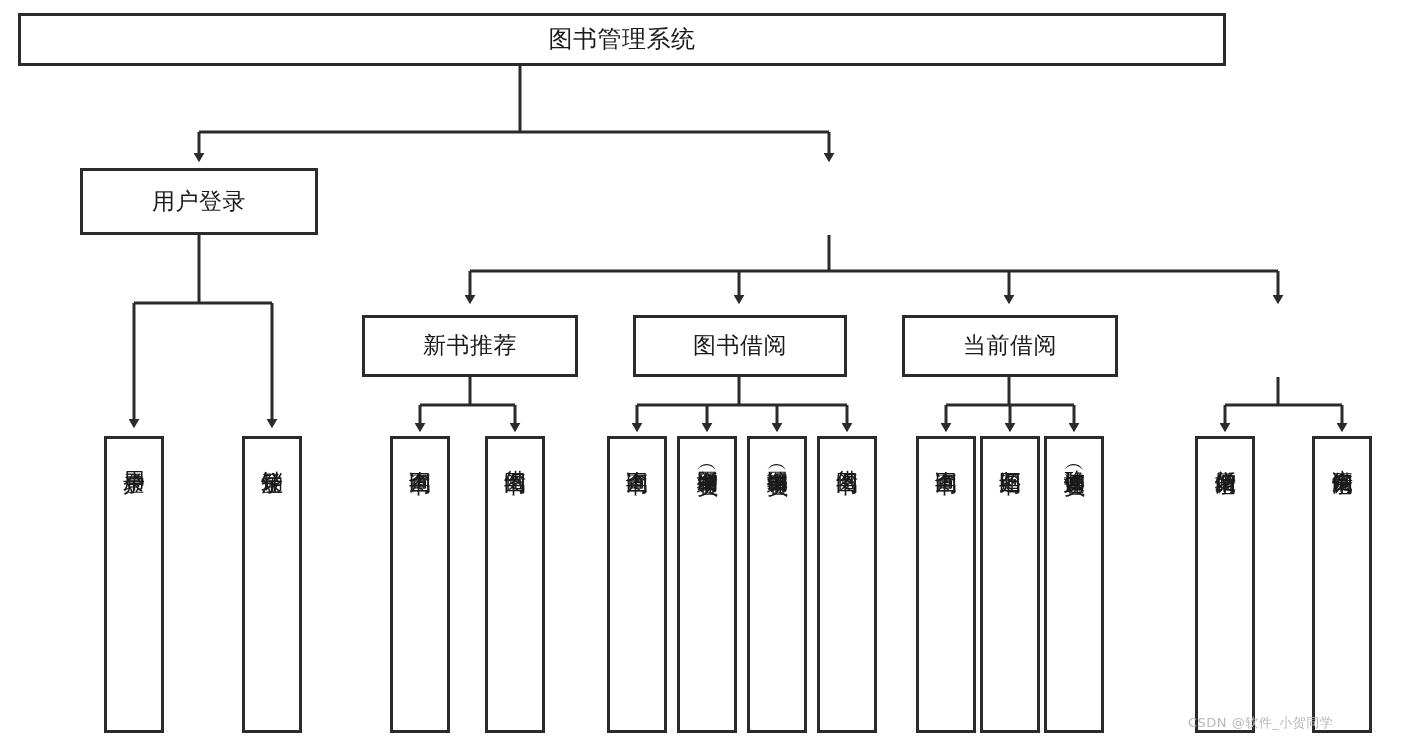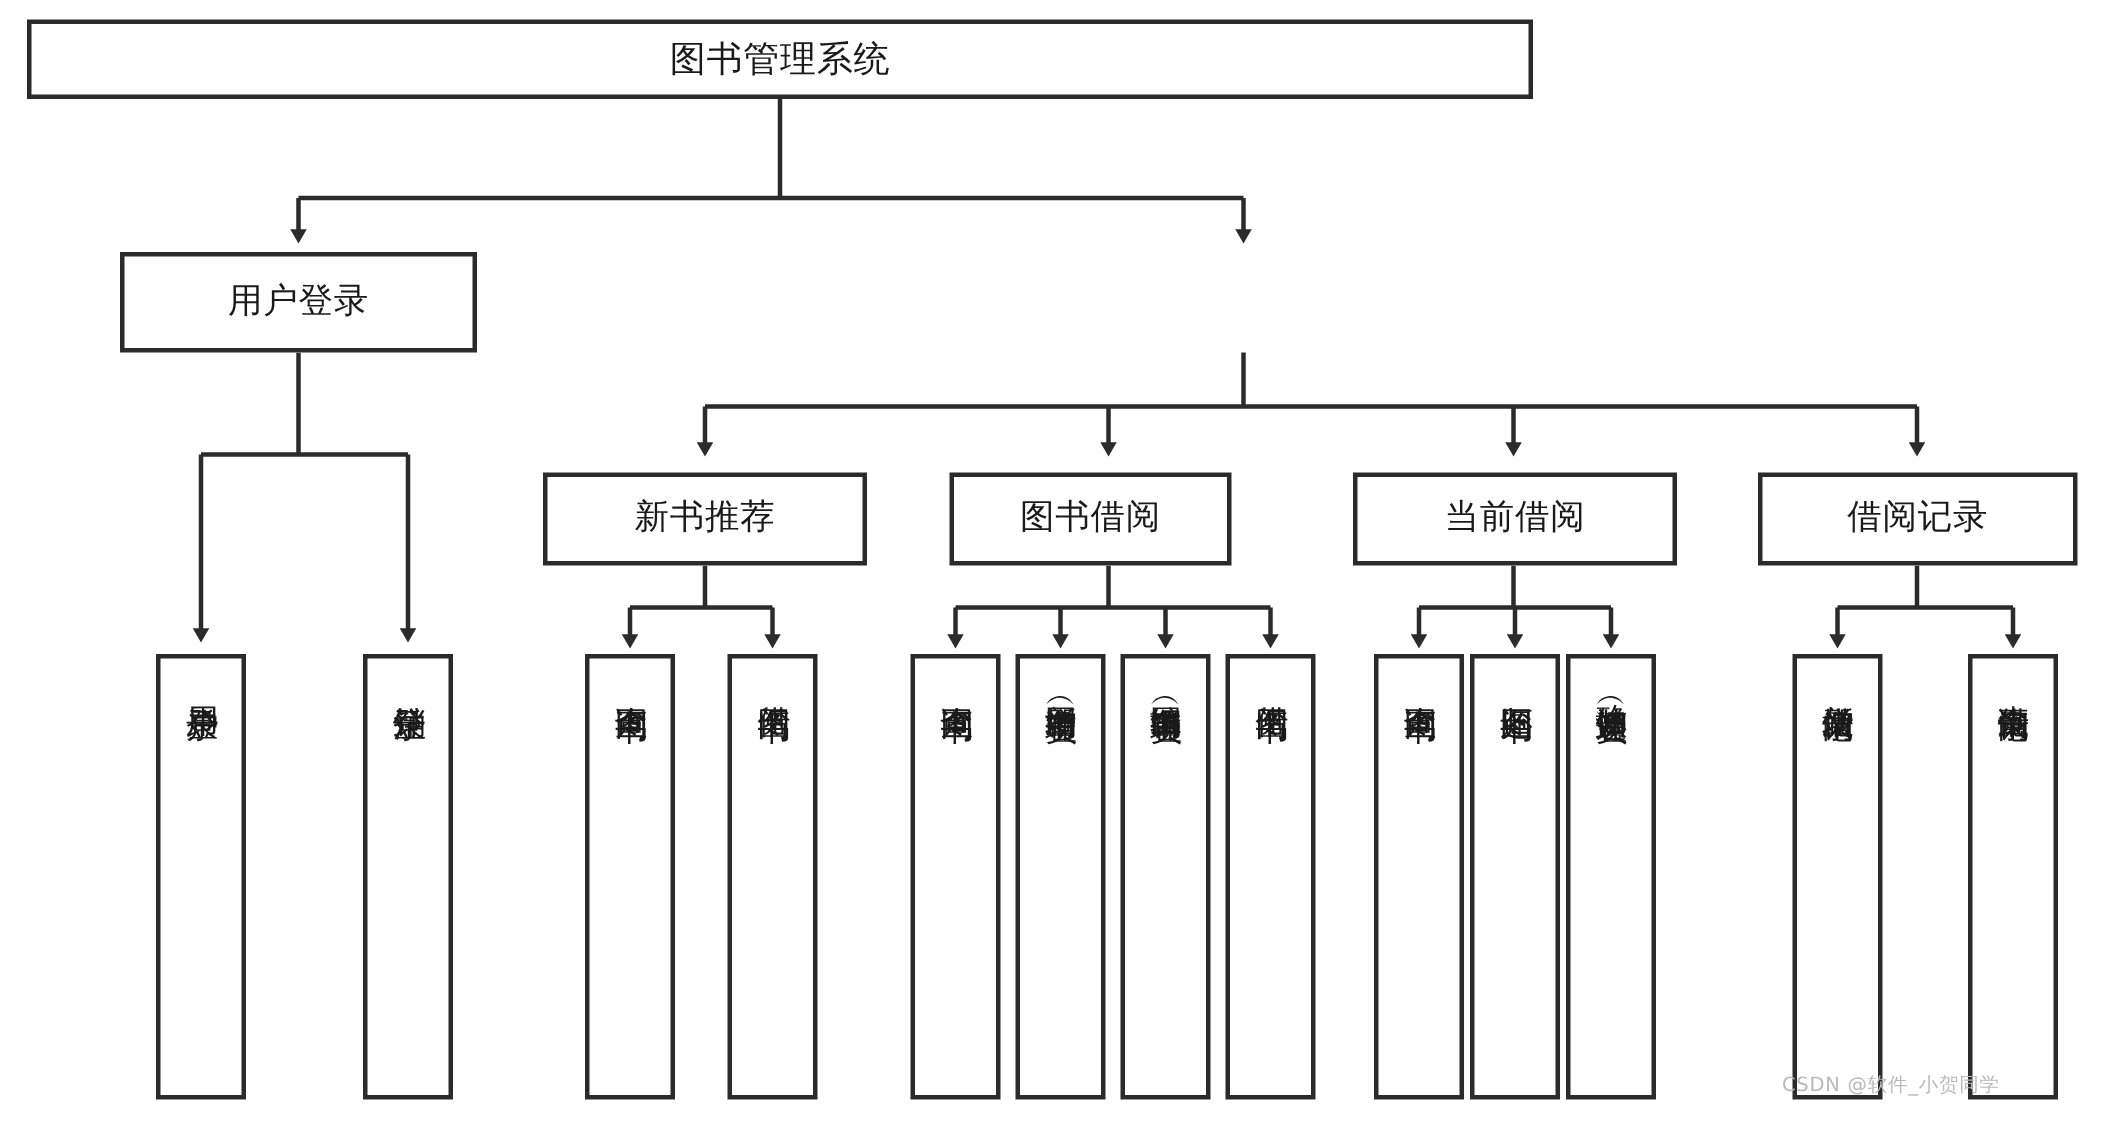--- a/index.html
+++ b/index.html
@@ -120,39 +120,36 @@
       <path d="M1010,405 L1010,424" marker-end="url(#arrow)"></path>
       <path d="M1074,405 L1074,424" marker-end="url(#arrow)"></path>
 
       <path d="M1278,377 L1278,405"></path>
       <path d="M1225,405 L1342,405"></path>
       <path d="M1225,405 L1225,424" marker-end="url(#arrow)"></path>
       <path d="M1342,405 L1342,424" marker-end="url(#arrow)"></path>
     </g>
   </svg>
 
-  <div class="node horiz root" style="left:18px; top:13px; width:1004px; height:53px;">
+  <div class="node horiz root" style="left:18px; top:13px; width:1208px; height:53px;">
     <span class="label">图书管理系统</span>
   </div>
 
   <div class="node horiz" style="left:80px; top:168px; width:238px; height:67px;">
     <span class="label">用户登录</span>
   </div>
 
   <div class="node horiz" style="left:362px; top:315px; width:216px; height:62px;align-items:center;">
     <span class="label">新书推荐</span>
   </div>
-  <div class="node horiz" style="left:633px; top:315px; width:188px; height:62px;">
+  <div class="node horiz" style="left:633px; top:315px; width:214px; height:62px;">
     <span class="label">图书借阅</span>
   </div>
   <div class="node horiz" style="left:902px; top:315px; width:216px; height:62px;align-items:center;">
     <span class="label">当前借阅</span>
-  </div>
-  <div class="node horiz" style="left:1172px; top:315px; width:213px; height:62px;">
-    <span class="label">借阅记录</span>
   </div>
 
   <div class="node vert" style="left:104px; top:436px; width:60px; height:297px;">
     <span class="label">用户登录</span>
   </div>
   <div class="node vert" style="left:242px; top:436px; width:60px; height:297px;">
     <span class="label">注销登录</span>
   </div>
 
   <div class="node vert" style="left:390px; top:436px; width:60px; height:297px;">

